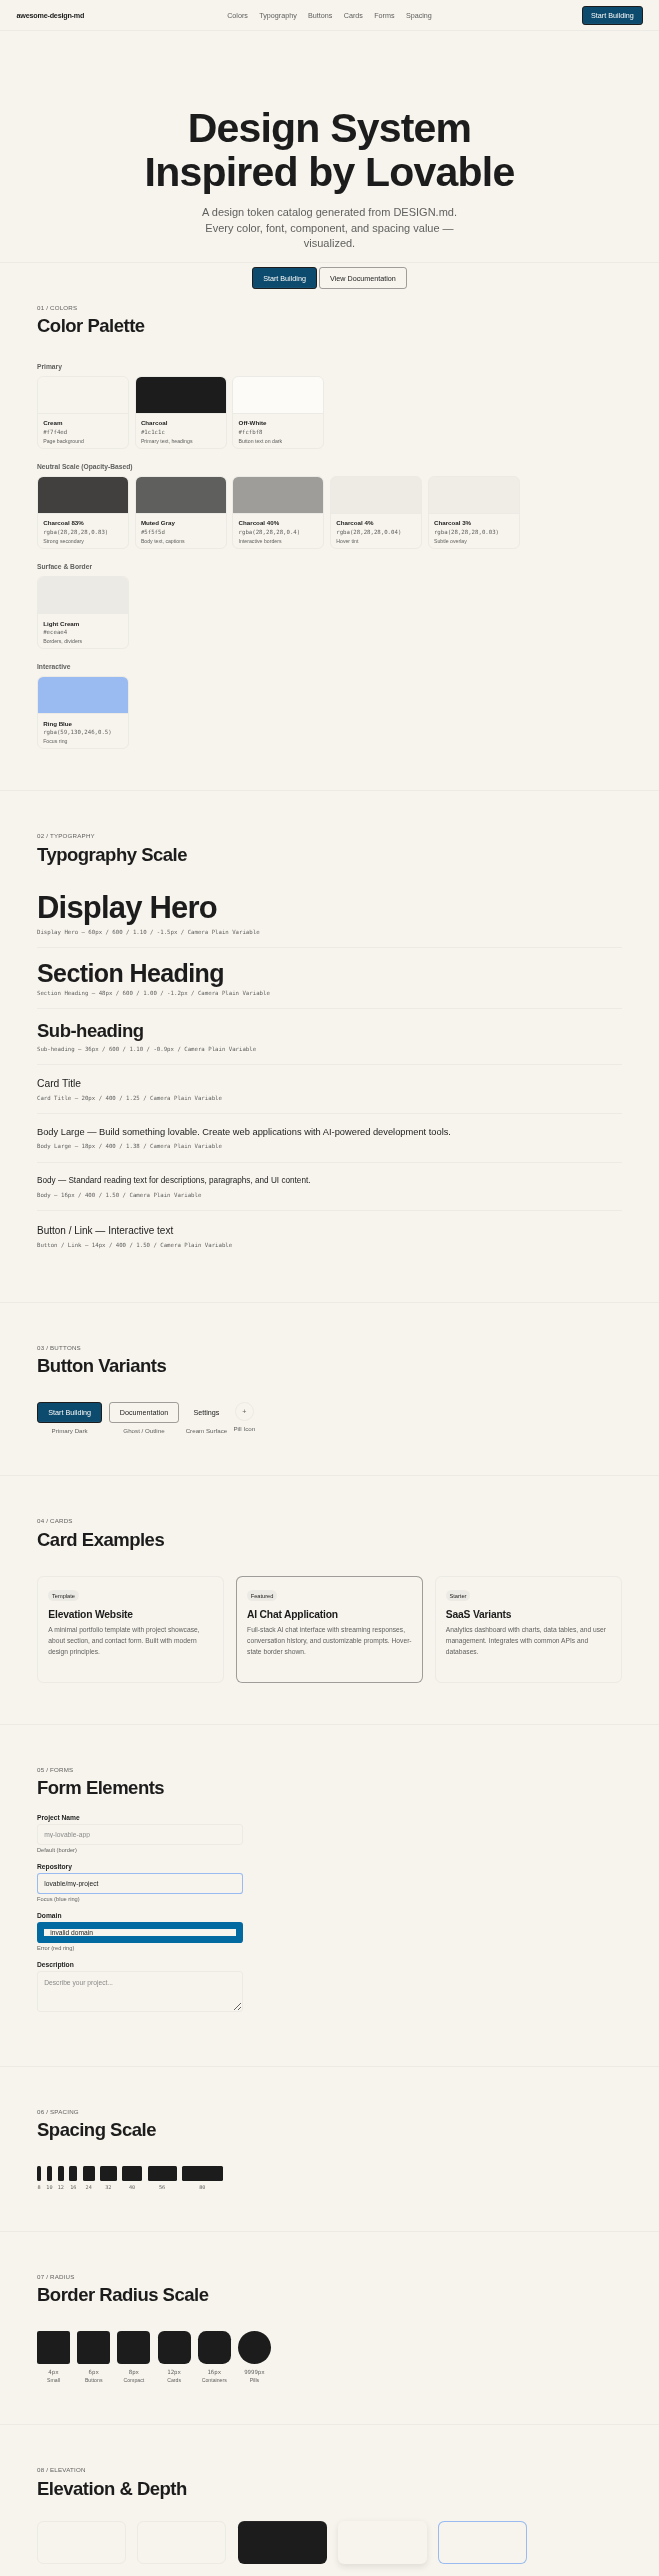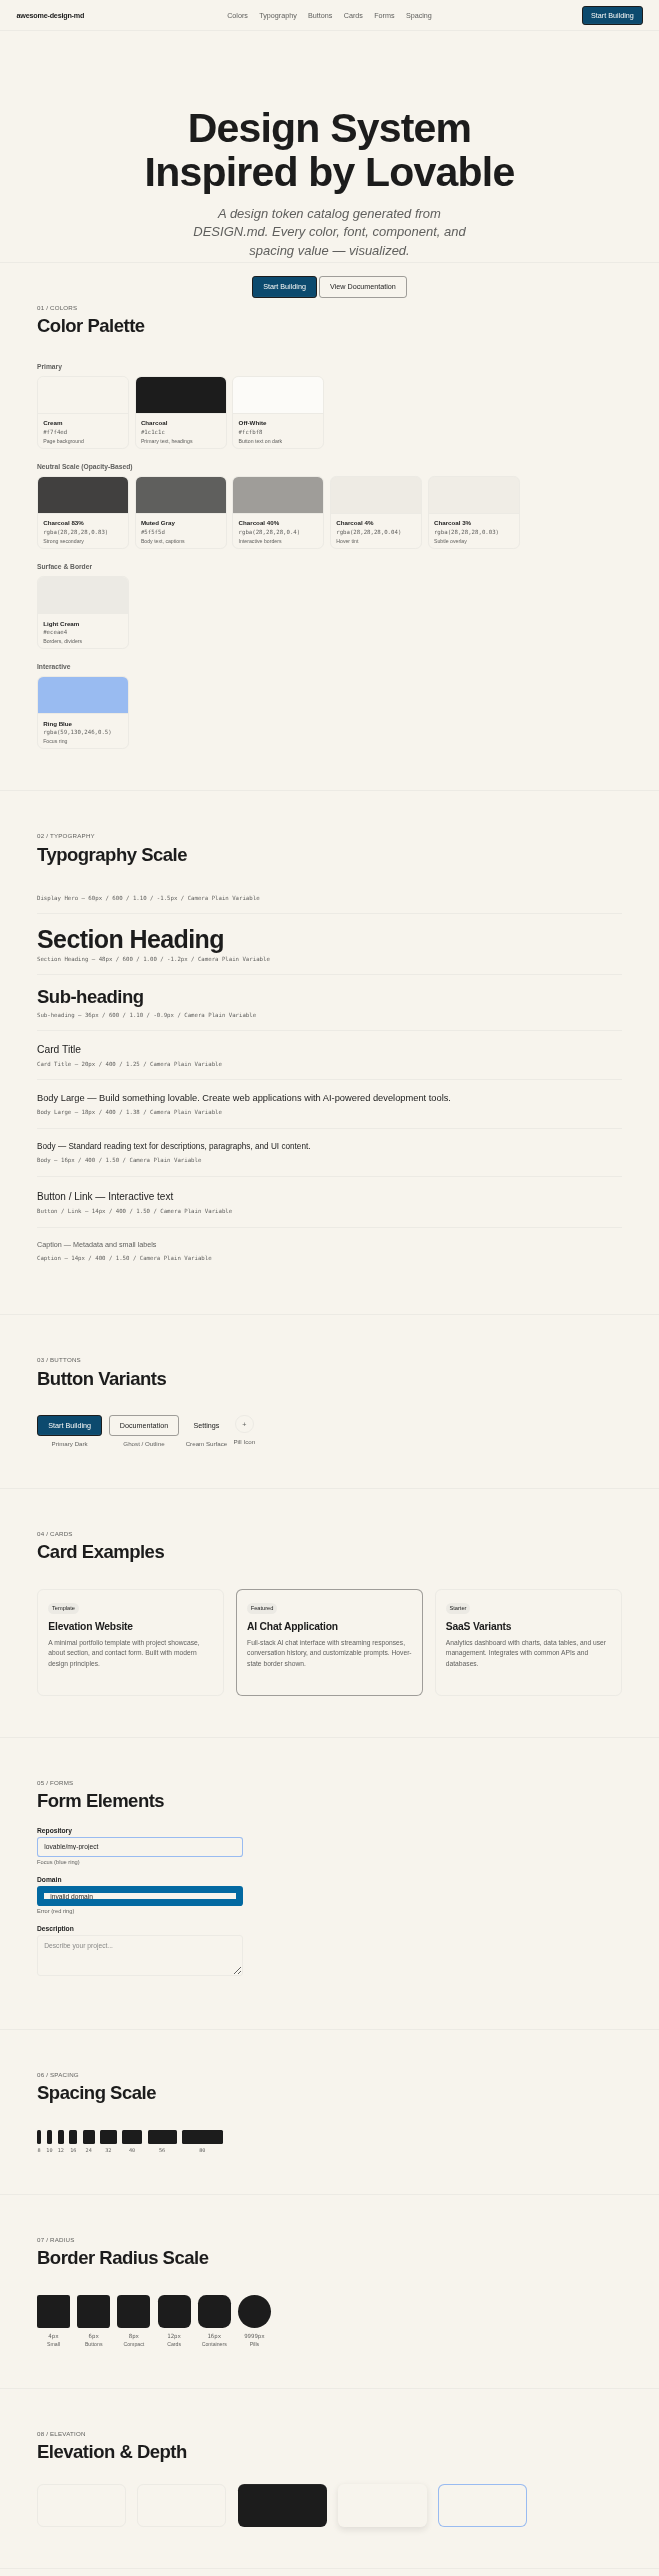--- a/index.html
+++ b/index.html
@@ -28,21 +28,21 @@
     font-size: 7.2px; border-radius: 3.1px; cursor: pointer; white-space: nowrap;
   }
   .btn-dark { background: #0c4a6e; color: #fcfbf8; border: 0.5px solid #1c1c1c; box-shadow: inset 0 -0.5px 0 rgba(255,255,255,0.08); }
   .btn-ghost { background: transparent; color: #1c1c1c; border: 0.5px solid rgba(28,28,28,0.4); }
   .btn-cream { background: transparent; color: #1c1c1c; border: 0.5px solid transparent; }
   .nav .btn-dark { height: 19px; padding: 0 8.2px; }
 
   
   .hero { text-align: center; padding: 76px 0 0; height: 232px; border-bottom: 0.5px solid #eceae4; }
   .hero h1 { font-size: 41px; font-weight: 700; line-height: 1.07; letter-spacing: -0.8px; }
-  .hero p { font-size: 13px; color: #5f5f5d; line-height: 1.42; width: 278px; margin: 10.3px auto 0; font-style: italic; }
+  .hero p { font-size: 11px; color: #5f5f5d; line-height: 1.42; width: 278px; margin: 10.3px auto 0; }
   .hero-actions { display: flex; gap: 2.6px; justify-content: center; margin-top: 15.5px; }
   .hero-actions .btn { height: 22px; padding: 0 9.8px; }
 
   
   .section { padding: 41px 37px 41px; border-bottom: 0.5px solid #eceae4; }
   .eyebrow { font-size: 6.2px; color: #5f5f5d; letter-spacing: 0.2px; text-transform: uppercase; }
   .section-title { font-size: 18.5px; font-weight: 600; letter-spacing: -0.5px; margin-top: 5.2px; line-height: 1.1; }
   .group-label { font-size: 6.7px; color: #5f5f5d; font-weight: 600; margin: 26px 0 6.2px; }
   .group-label.tight { margin-top: 13.4px; }
 
@@ -259,20 +259,21 @@
         </div>
     </div>
   </div>
 </section>
 
 <section class="section" id="typography">
   <div class="eyebrow">02 / TYPOGRAPHY</div>
   <h2 class="section-title">Typography Scale</h2>
   <div style="margin-top:13.4px">
     <div class="type-row">
+        <div class="t-display">Display Hero</div>
         <div class="type-meta mono">Display Hero — 60px / 600 / 1.10 / -1.5px / Camera Plain Variable</div>
       </div>
     <div class="type-row">
         <div class="t-section">Section Heading</div>
         <div class="type-meta mono">Section Heading — 48px / 600 / 1.00 / -1.2px / Camera Plain Variable</div>
       </div>
     <div class="type-row">
         <div class="t-sub">Sub-heading</div>
         <div class="type-meta mono">Sub-heading — 36px / 600 / 1.10 / -0.9px / Camera Plain Variable</div>
       </div>
@@ -284,24 +285,20 @@
         <div class="t-body-lg">Body Large — Build something lovable. Create web applications with AI-powered development tools.</div>
         <div class="type-meta mono">Body Large — 18px / 400 / 1.38 / Camera Plain Variable</div>
       </div>
     <div class="type-row">
         <div class="t-body">Body — Standard reading text for descriptions, paragraphs, and UI content.</div>
         <div class="type-meta mono">Body — 16px / 400 / 1.50 / Camera Plain Variable</div>
       </div>
     <div class="type-row">
         <div class="t-btn">Button / Link — Interactive text</div>
         <div class="type-meta mono">Button / Link — 14px / 400 / 1.50 / Camera Plain Variable</div>
-      </div>
-    <div class="type-row">
-        <div class="t-caption">Caption — Metadata and small labels</div>
-        <div class="type-meta mono">Caption — 14px / 400 / 1.50 / Camera Plain Variable</div>
       </div>
   </div>
 </section>
 
 <section class="section" id="buttons">
   <div class="eyebrow">03 / BUTTONS</div>
   <h2 class="section-title">Button Variants</h2>
   <div class="btn-variants">
     <div class="btn-variant">
       <button class="btn btn-dark">Start Building</button>
@@ -343,20 +340,25 @@
       <div class="card-title">SaaS Variants</div>
       <div class="card-desc">Analytics dashboard with charts, data tables, and user management. Integrates with common APIs and databases.</div>
     </div>
   </div>
 </section>
 
 <section class="section" id="forms">
   <div class="eyebrow">05 / FORMS</div>
   <h2 class="section-title">Form Elements</h2>
   <div class="form">
+    <div class="field">
+      <label class="field-label">Project Name</label>
+      <input class="input" placeholder="my-lovable-app" style="">
+      <div class="field-hint">Default (border)</div>
+    </div>
     <div class="field">
       <label class="field-label">Repository</label>
       <input class="input focus" value="lovable/my-project" style="">
       <div class="field-hint">Focus (blue ring)</div>
     </div>
     <div class="field">
       <label class="field-label">Domain</label>
       <input class="input error" value="invalid domain" style="">
       <div class="field-hint">Error (red ring)</div>
     </div>

